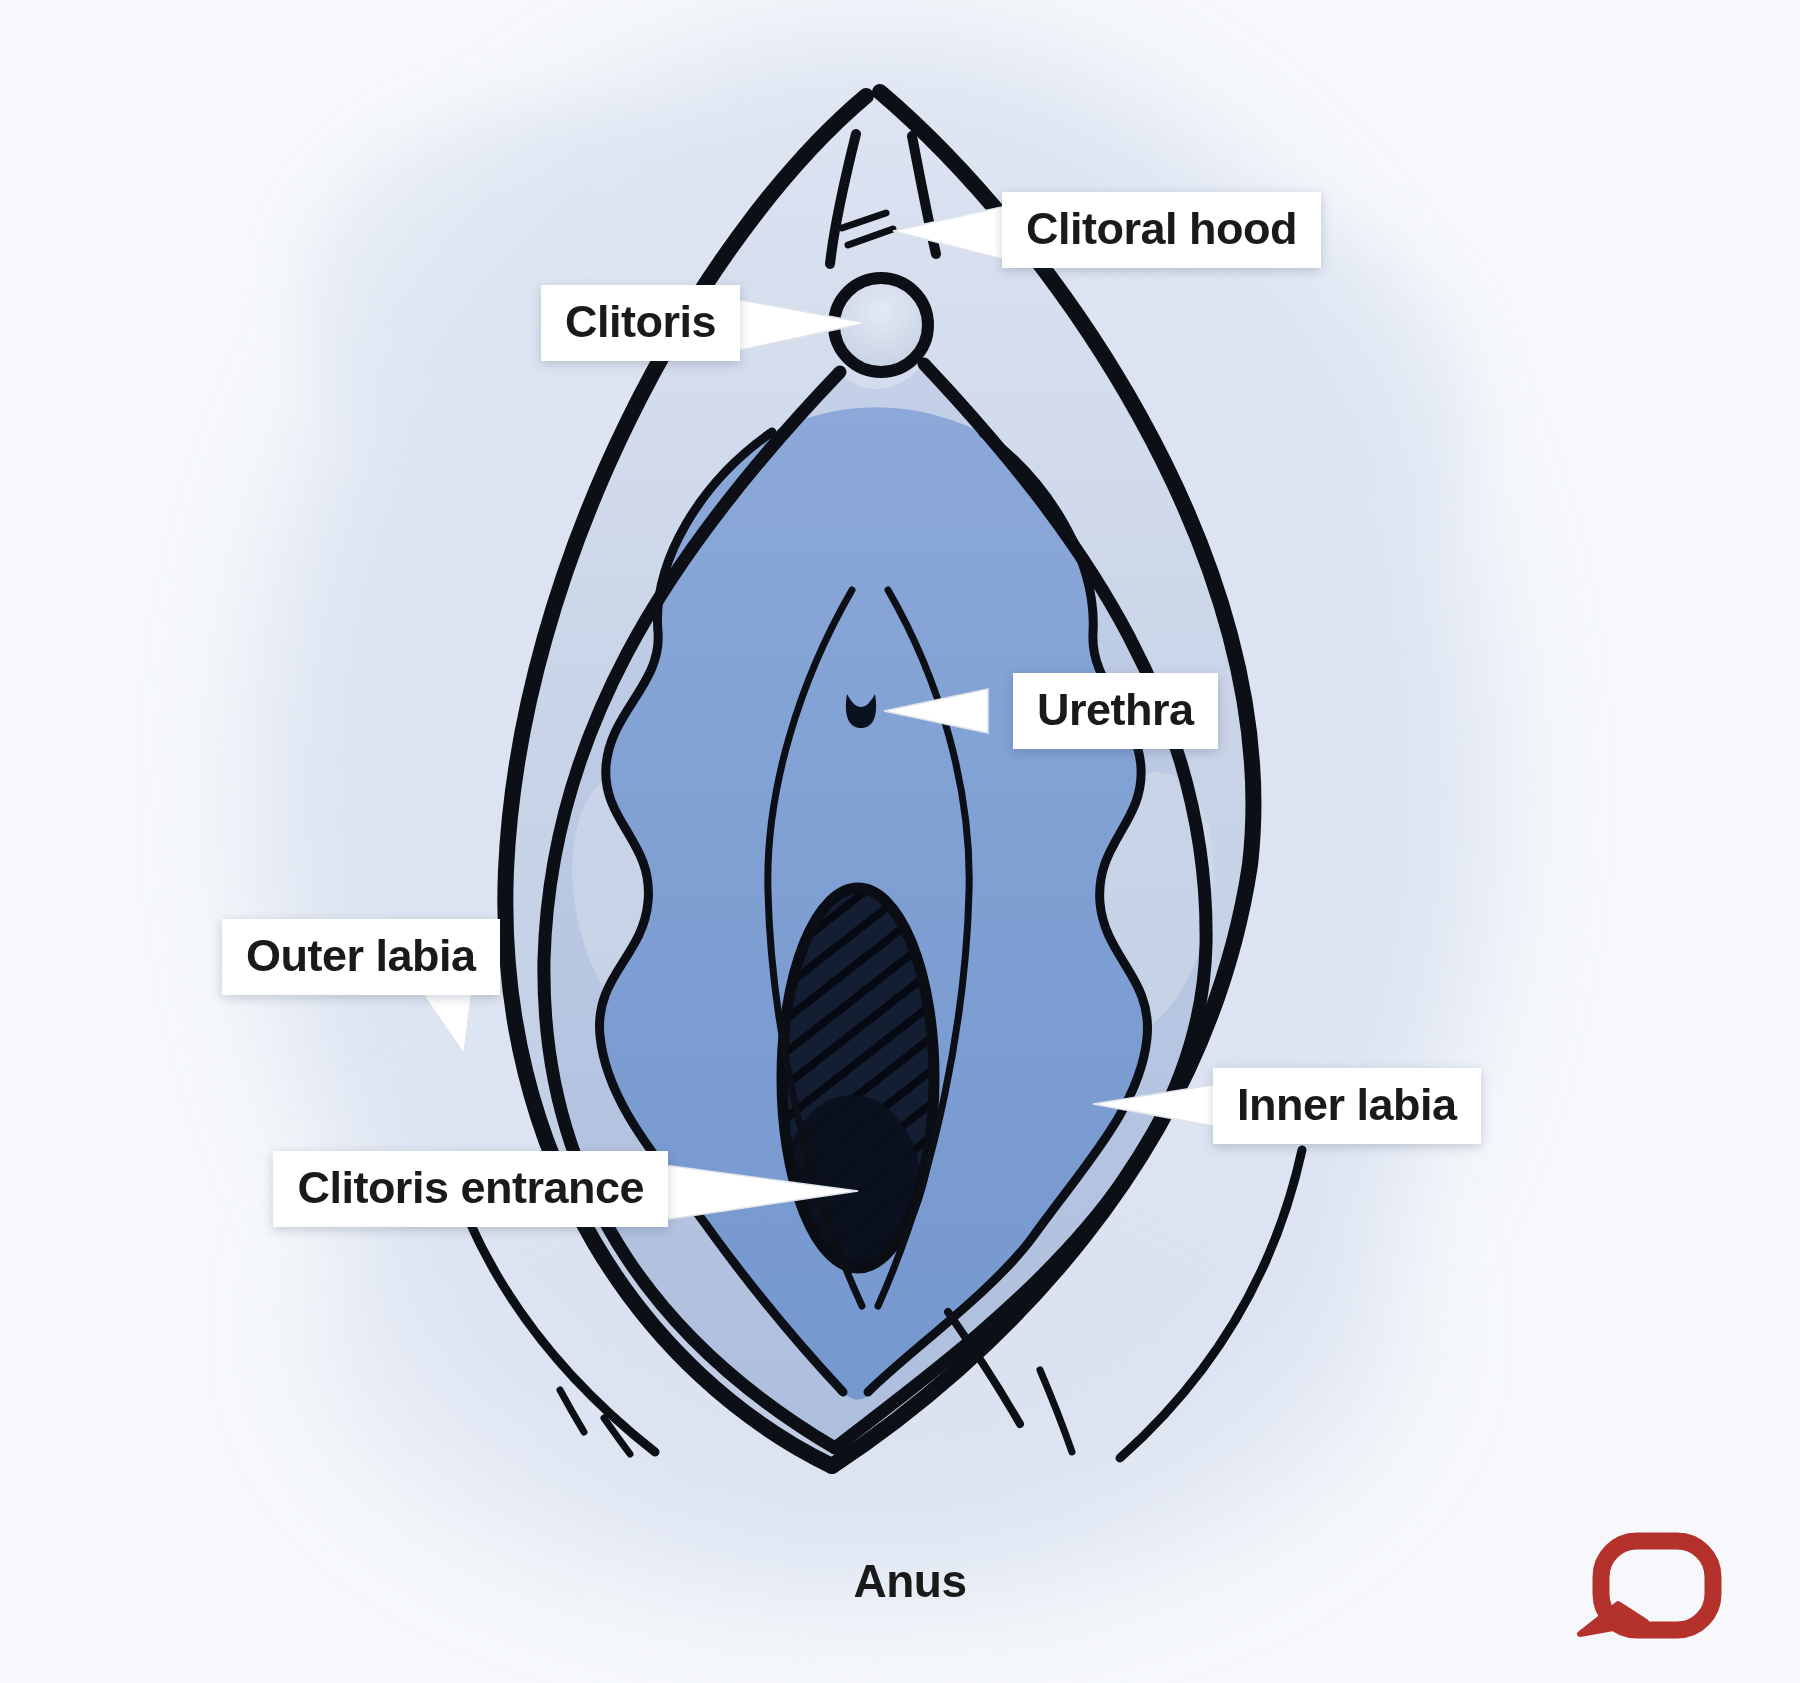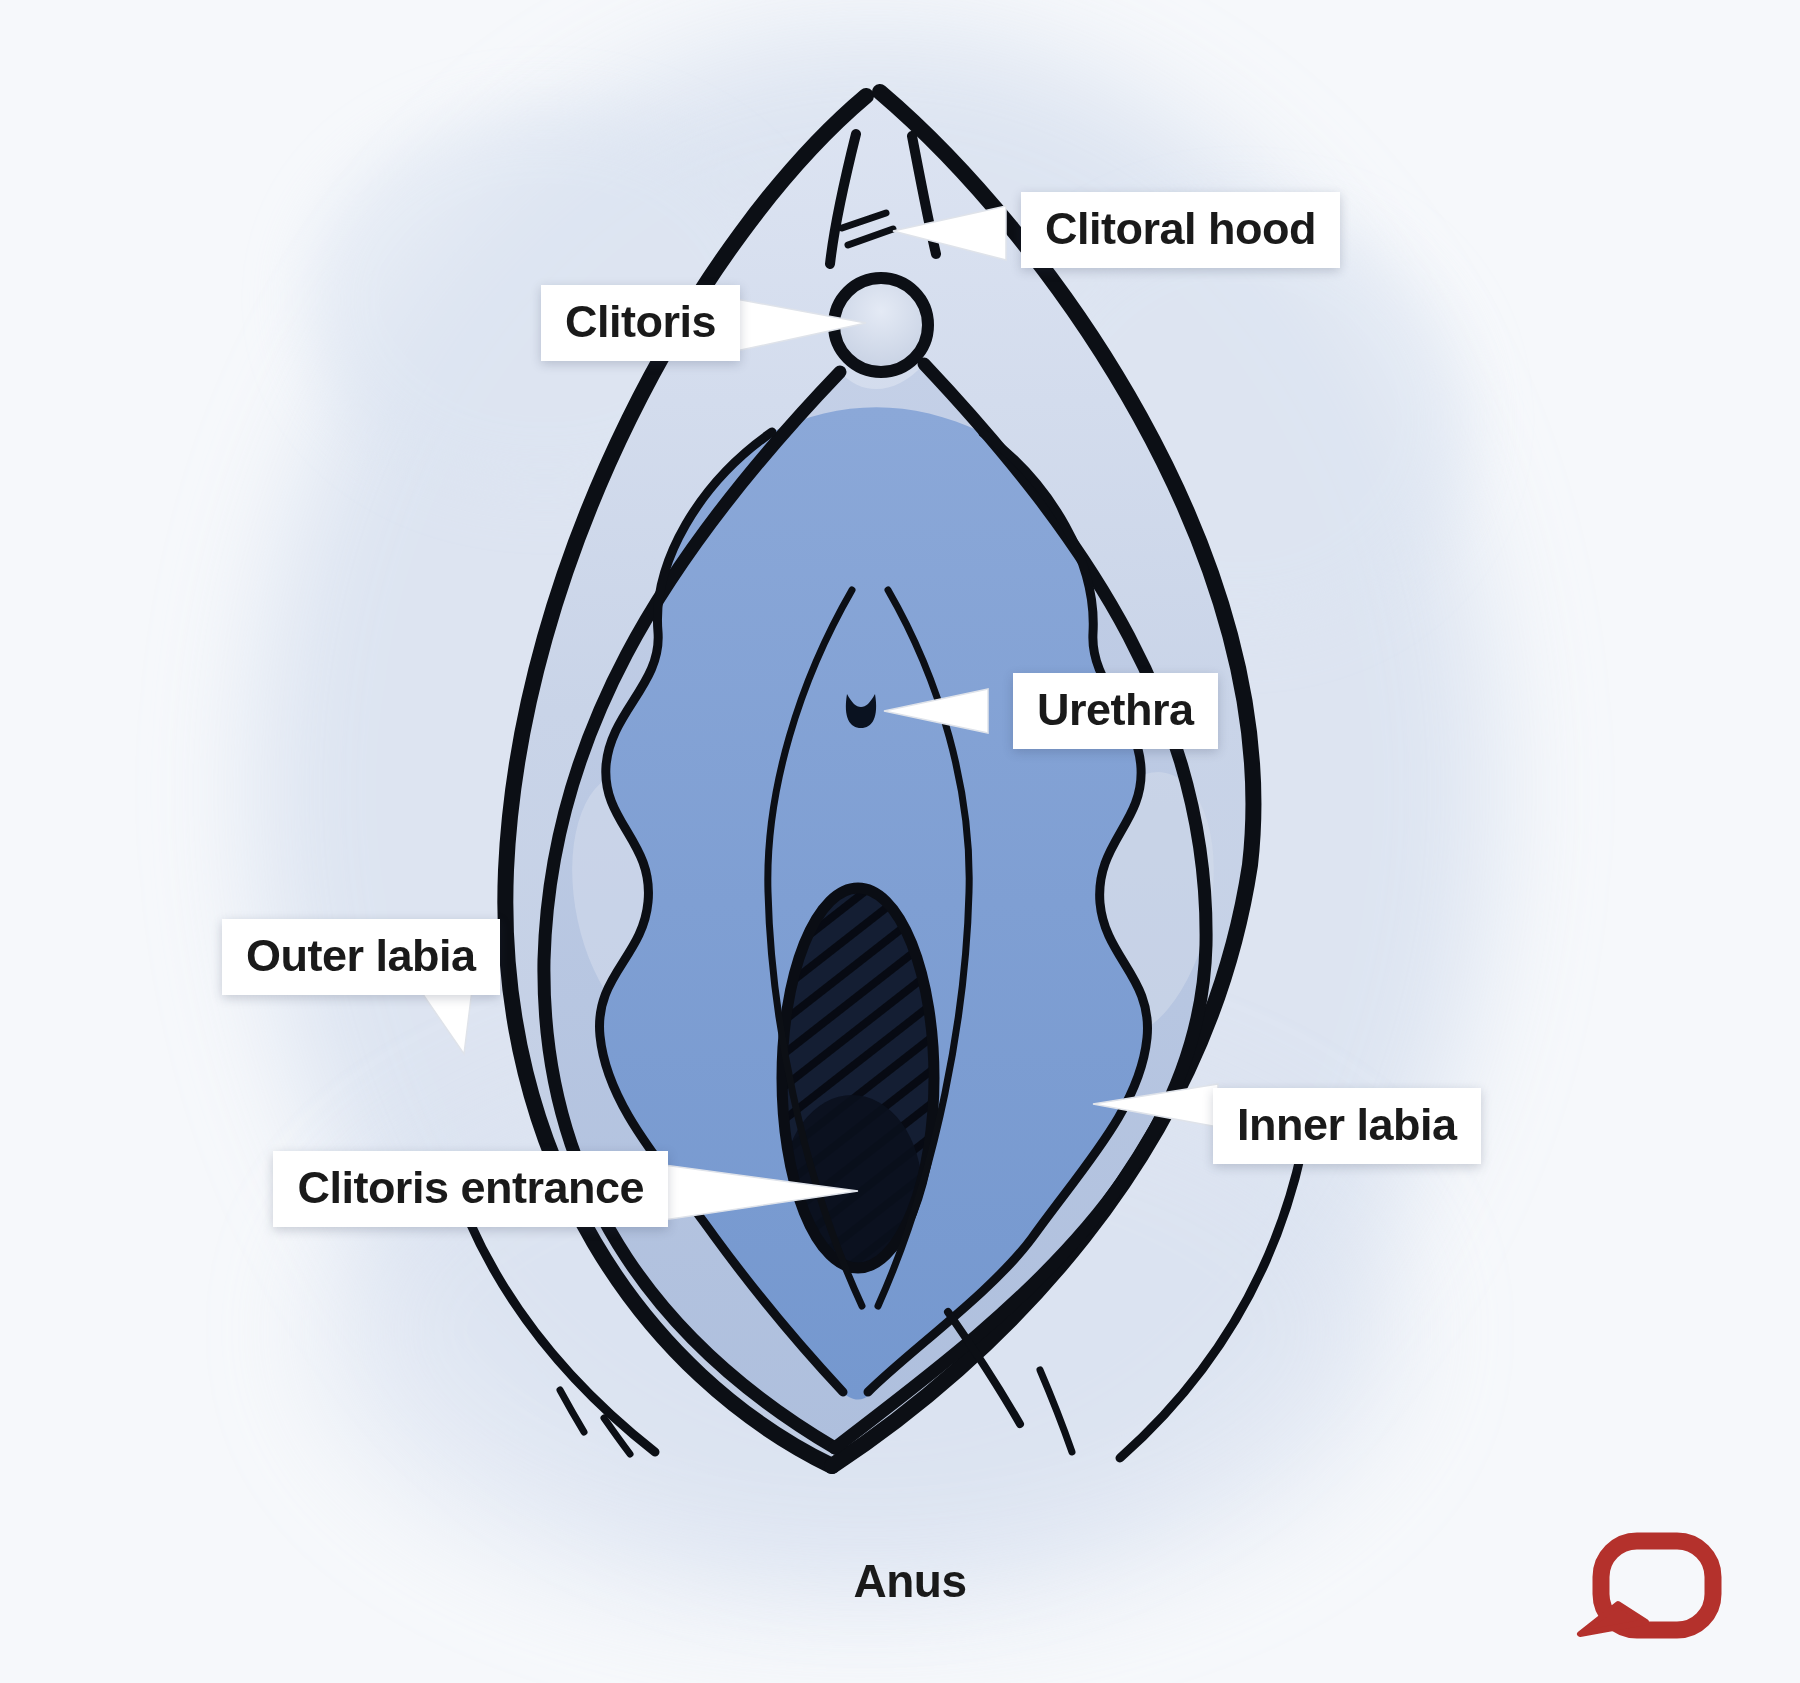--- a/index.html
+++ b/index.html
@@ -9,25 +9,25 @@
   }
   .canvas svg.fig{position:absolute;left:0;top:0;width:1800px;height:1683px;display:block;}
   .label{
     position:absolute;background:#ffffff;color:#1a1a1a;
     font-weight:700;font-size:45px;line-height:1.1;
     padding:12px 24px 14px;white-space:nowrap;
     box-shadow:0 3px 10px rgba(45,55,80,.22);
     letter-spacing:-0.5px;
   }
   .label.plain{background:transparent;box-shadow:none;padding:0;}
-  #lbl-clitoral-hood{left:1002px;top:192px;margin-left:19px;}
+  #lbl-clitoral-hood{left:1002px;top:192px;}
   #lbl-clitoris{right:1060px;top:285px;}
   #lbl-urethra{left:983px;top:673px;margin-left:30px;}
   #lbl-outer-labia{left:222px;top:919px;}
-  #lbl-inner-labia{left:1213px;top:1068px;margin-top:20px;}
+  #lbl-inner-labia{left:1213px;top:1068px;}
   #lbl-vaginal-entrance{right:1132px;top:1151px;}
   #lbl-anus{left:882px;top:1556px;transform:translateX(-50%);font-size:46px;margin-left:28px;}
 </style>
 </head>
 <body>
 
 <div class="canvas">
 
   <svg class="fig" viewBox="0 0 1800 1683">
     <defs>

